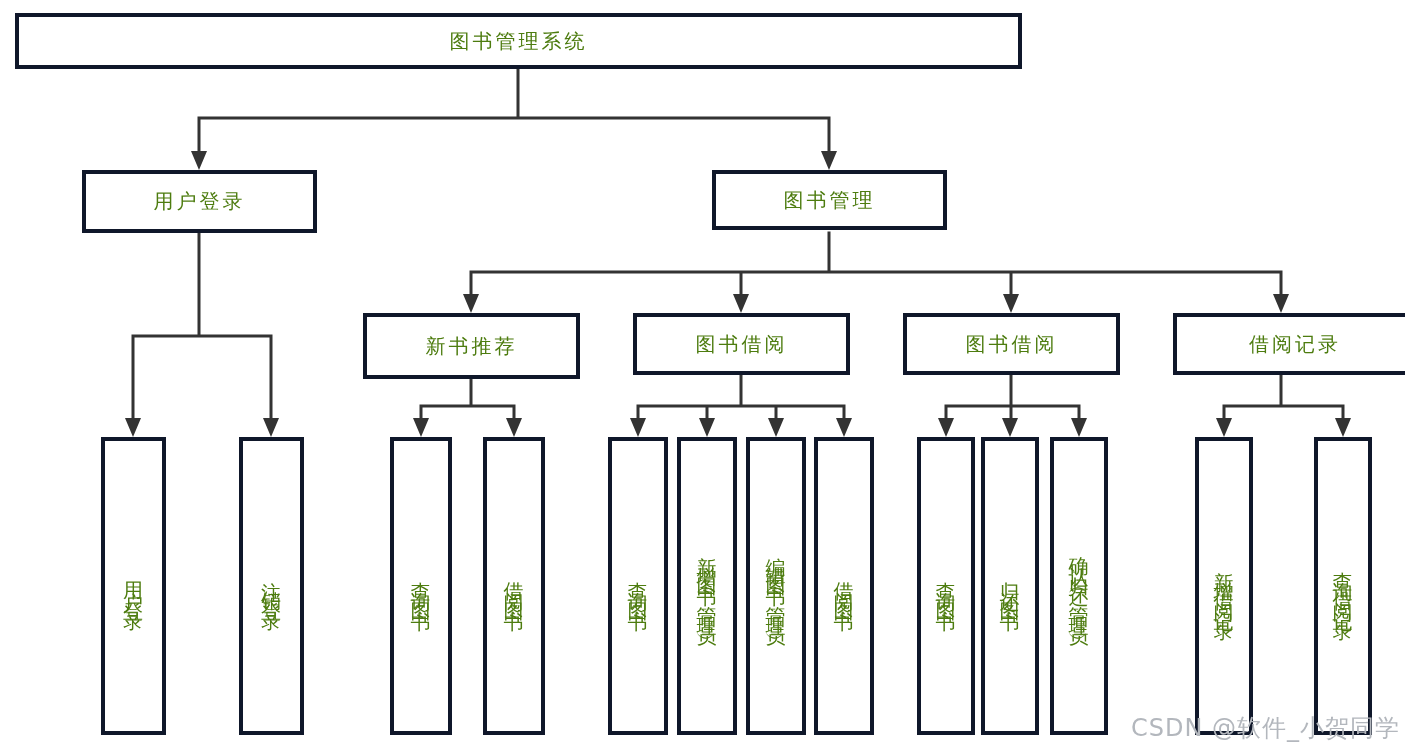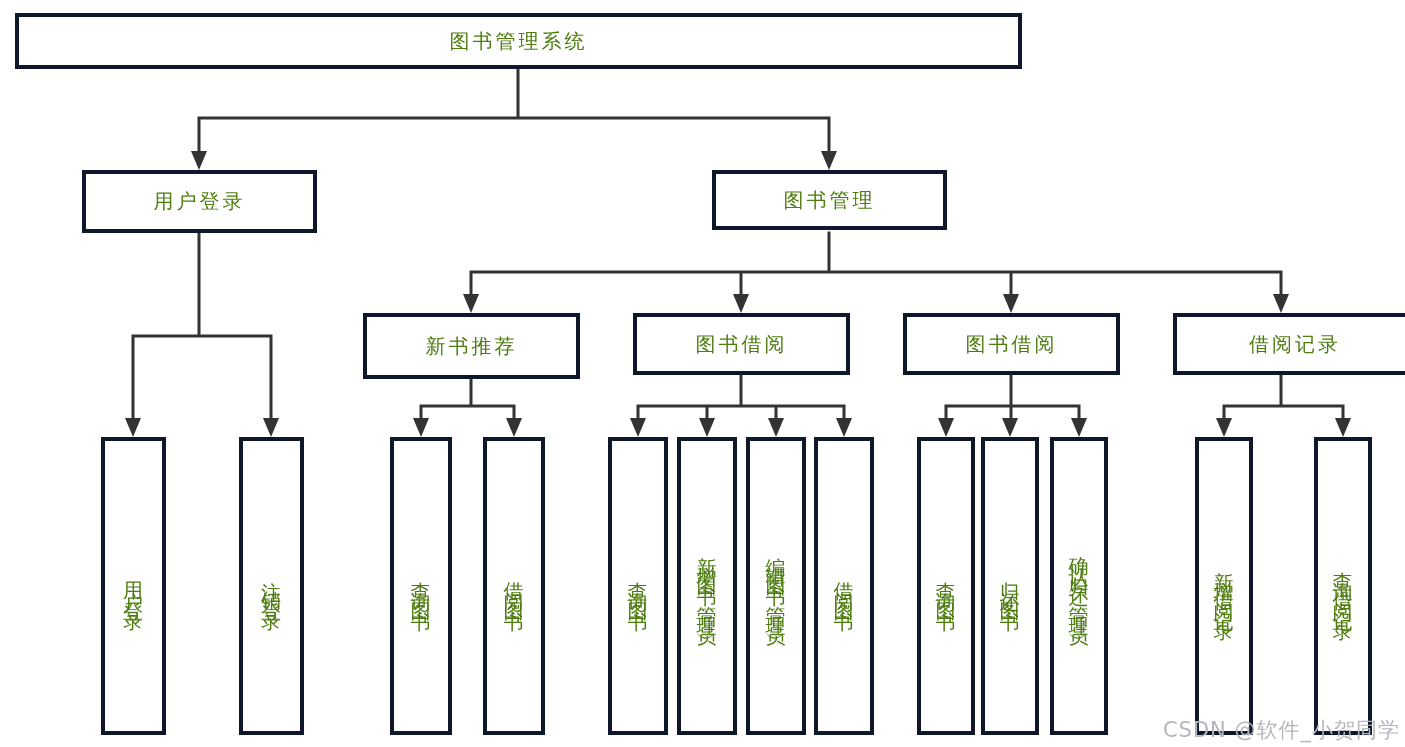--- a/index.html
+++ b/index.html
@@ -38,21 +38,21 @@
     writing-mode: vertical-rl;
     text-orientation: mixed;
     letter-spacing: 10px;
     white-space: normal;
     line-height: 1;
   }
   #watermark {
     position: absolute;
     right: 5px;
     bottom: 3px;
-    font-size: 21px;
+    font-size: 24px;
     letter-spacing: 1px;
     color: #b3b7bd;
     white-space: nowrap;
   }
 </style>
 </head>
 <body>
 
 <div id="canvas">
 

